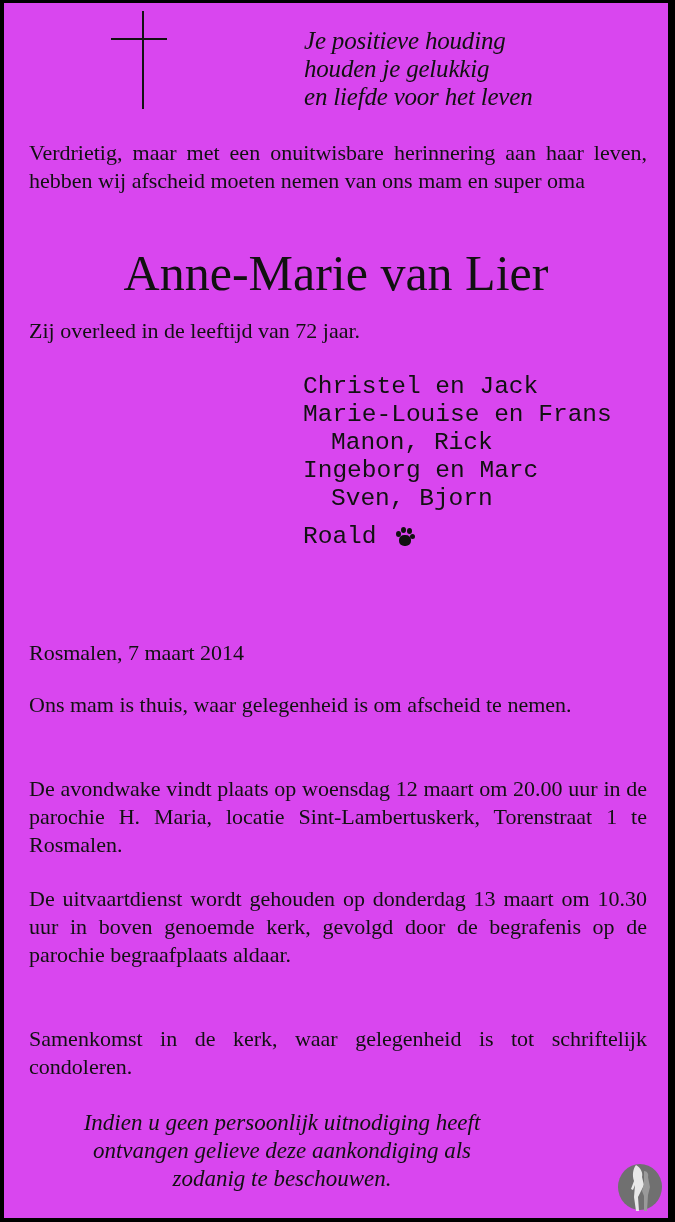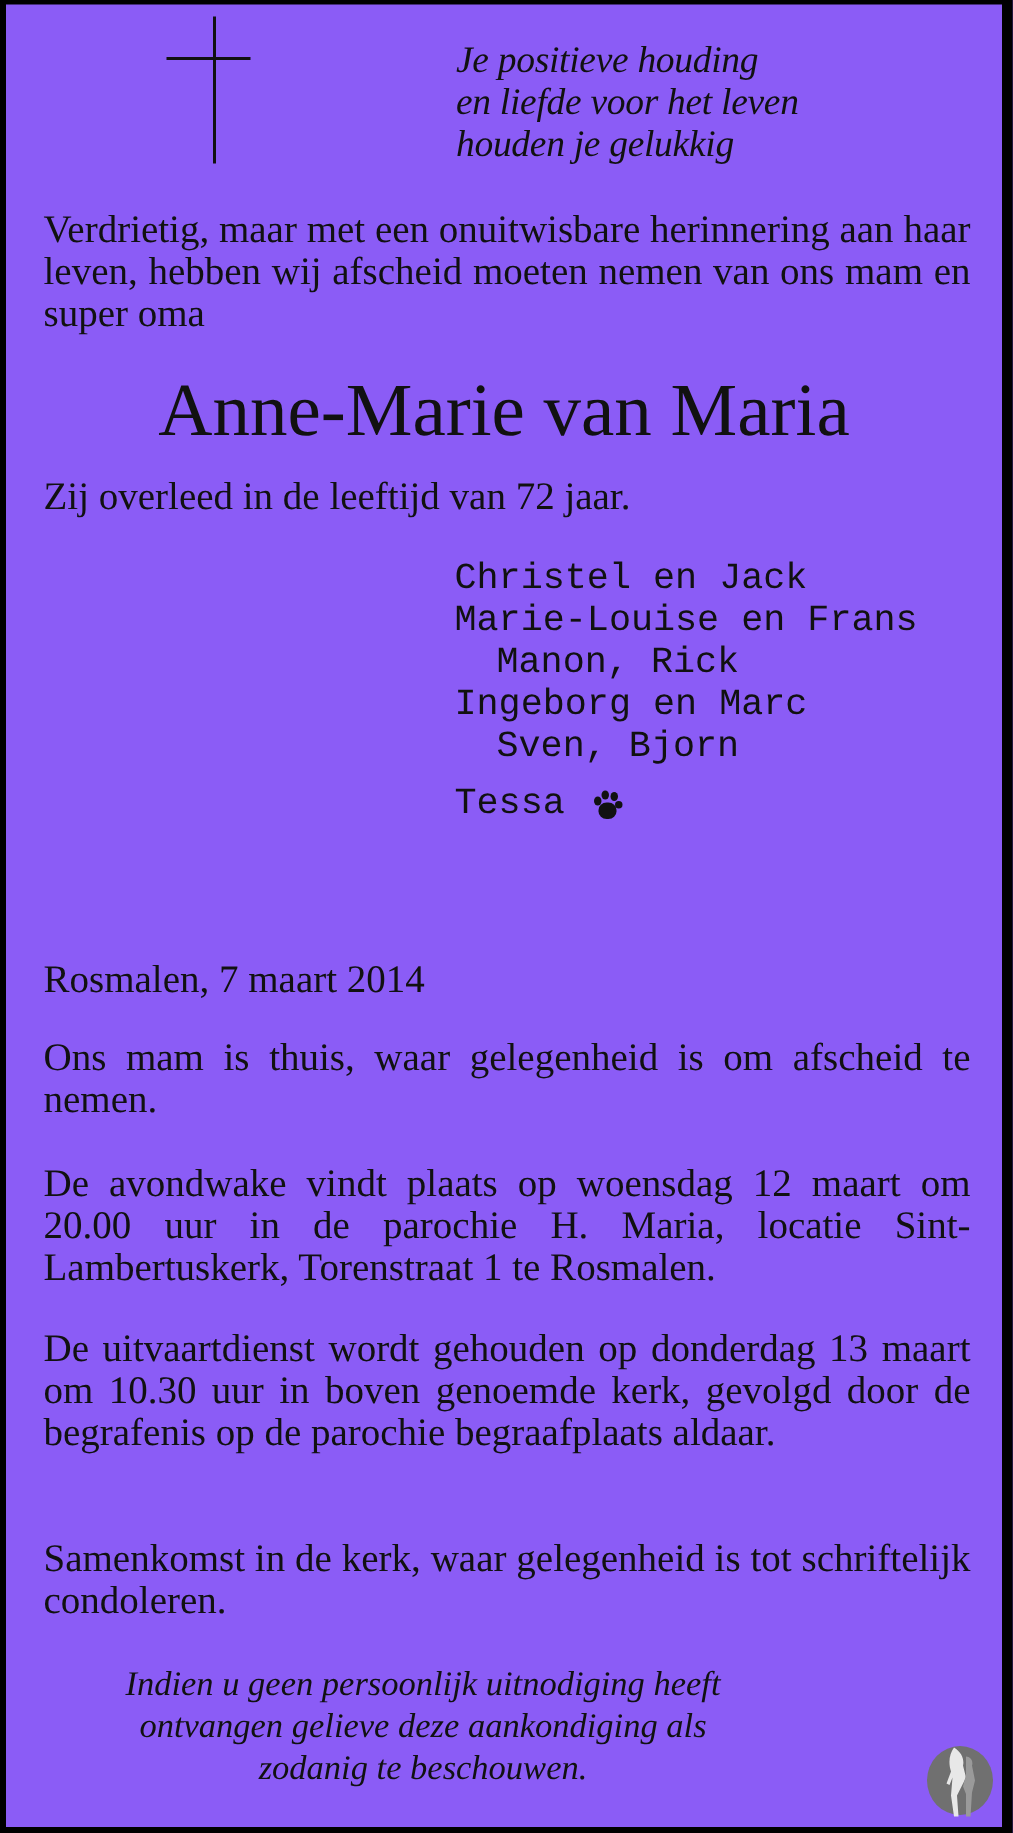--- a/index.html
+++ b/index.html
@@ -1,33 +1,33 @@
 <!DOCTYPE html>
 <html><head>
 <meta charset="utf-8">
 <style>
   * { margin:0; padding:0; box-sizing:border-box; }
   html, body { width:675px; height:1222px; background:#000; overflow:hidden; }
   body { font-family:"DejaVu Serif", "Liberation Serif", serif; color:#111; }
   .card {
     position:absolute; left:4px; top:3px; width:664px; height:1215px;
-    background:#8b5cf6;
+    background:#d946ef;
   }
   .cross { position:absolute; left:107px; top:8px; width:60px; height:100px; }
   .cross .v { position:absolute; left:31px; top:0; width:2px; height:98px; background:#111; }
   .cross .h { position:absolute; left:0; top:27px; width:56px; height:2px; background:#111; }
   .motto {
     position:absolute; left:300px; top:24px; width:330px;
     font-family:"Liberation Serif", serif; font-style:italic; font-size:25px; line-height:28px;
     letter-spacing:-0.2px;
   }
   .motto div { white-space:nowrap; }
   .para {
     position:absolute; left:25px; width:618px;
-    font-family:"Liberation Serif", serif; font-size:26px; line-height:28px;
+    font-family:"Liberation Serif", serif; font-size:22px; line-height:28px;
     text-align:justify; text-align-last:left;
   }
   .intro { top:136px; }
   .name {
     position:absolute; left:0; top:240px; width:664px; text-align:center;
     font-family:"Liberation Serif", serif; font-size:50px; line-height:60px;
   }
   .age { top:314px; }
   .family {
     position:absolute; left:299px; top:370px;
@@ -53,38 +53,38 @@
 
 <div class="card">
 
   <div class="cross">
     <div class="v"></div>
       <div class="h"></div>
   </div>
 
   <div class="motto">
     <div>Je positieve houding</div>
+    <div>houden je gelukkig</div>
     <div>en liefde voor het leven</div>
-    <div>houden je gelukkig</div>
   </div>
 
   <div class="para intro">Verdrietig, maar met een onuitwisbare herinnering aan haar leven, hebben wij afscheid moeten nemen van ons mam en super oma</div>
 
-  <div class="name">Anne-Marie van Maria</div>
+  <div class="name">Anne-Marie van Lier</div>
 
   <div class="para age">Zij overleed in de leeftijd van 72 jaar.</div>
 
   <div class="family">
     <div>Christel en Jack</div>
     <div>Marie-Louise en Frans</div>
     <div class="indent">Manon, Rick</div>
     <div>Ingeborg en Marc</div>
     <div class="indent">Sven, Bjorn</div>
     <div class="pet">
-      <span>Tessa</span>
+      <span>Roald</span>
       <span class="paw">
         <span style="left:1px;top:4px;width:5px;height:6px;"></span>
         <span style="left:6px;top:0px;width:5px;height:6px;"></span>
         <span style="left:12px;top:1px;width:5px;height:6px;"></span>
         <span style="left:15px;top:7px;width:5px;height:5px;"></span>
         <span style="left:4px;top:8px;width:12px;height:11px;border-radius:45%;"></span>
       </span>
     </div>
   </div>
 

